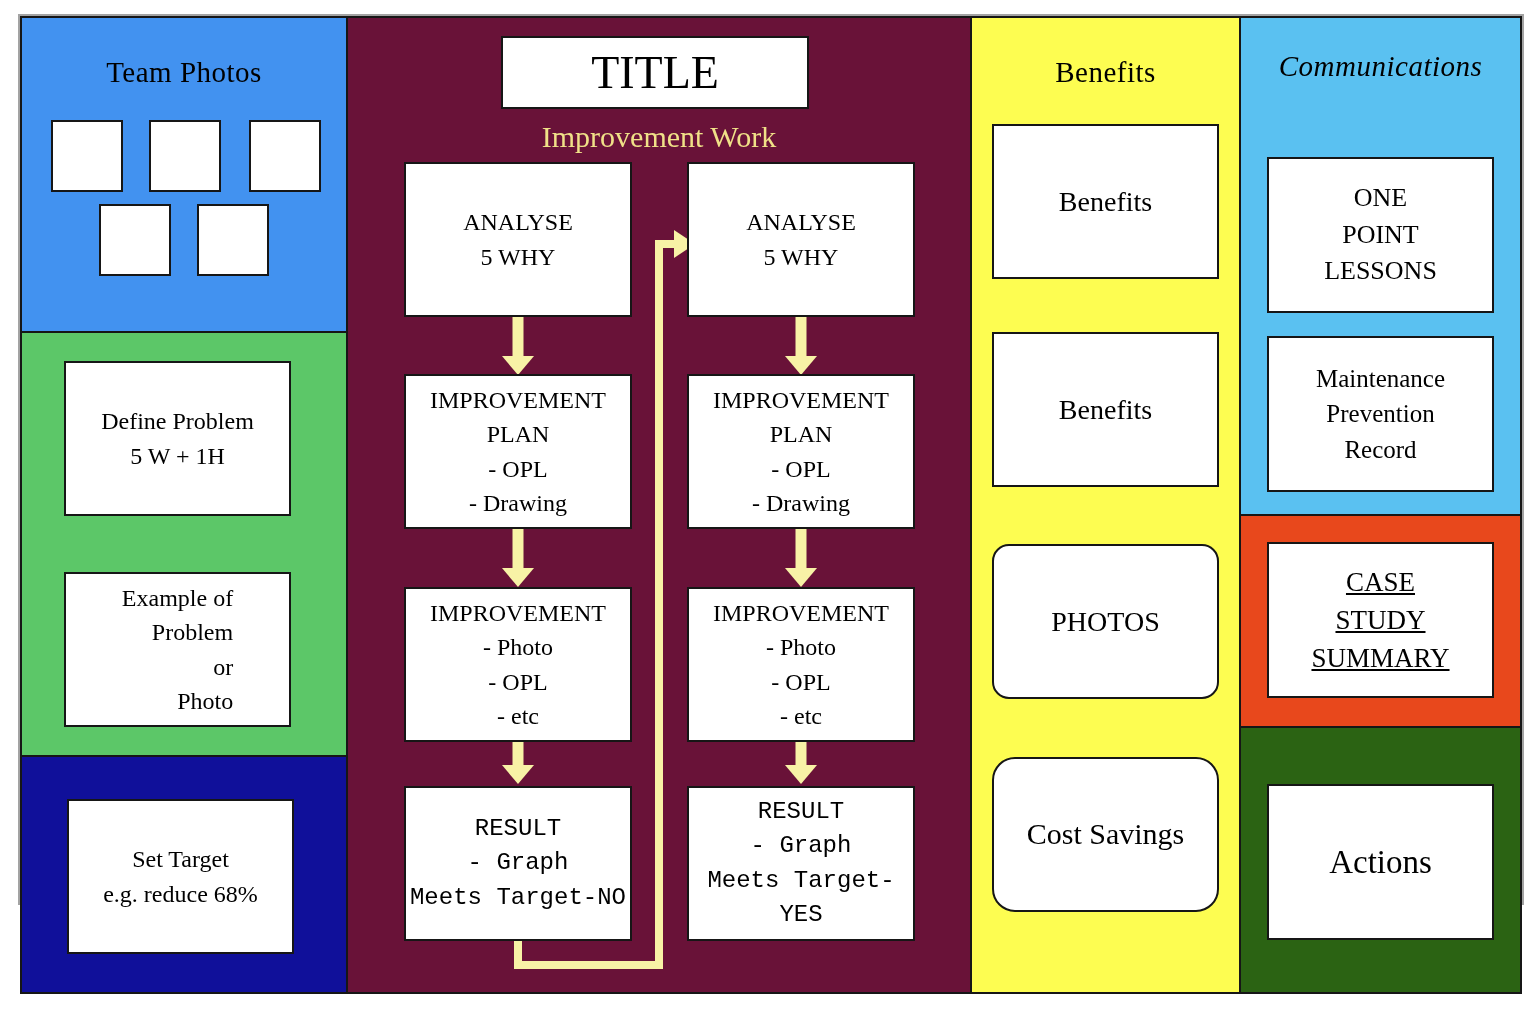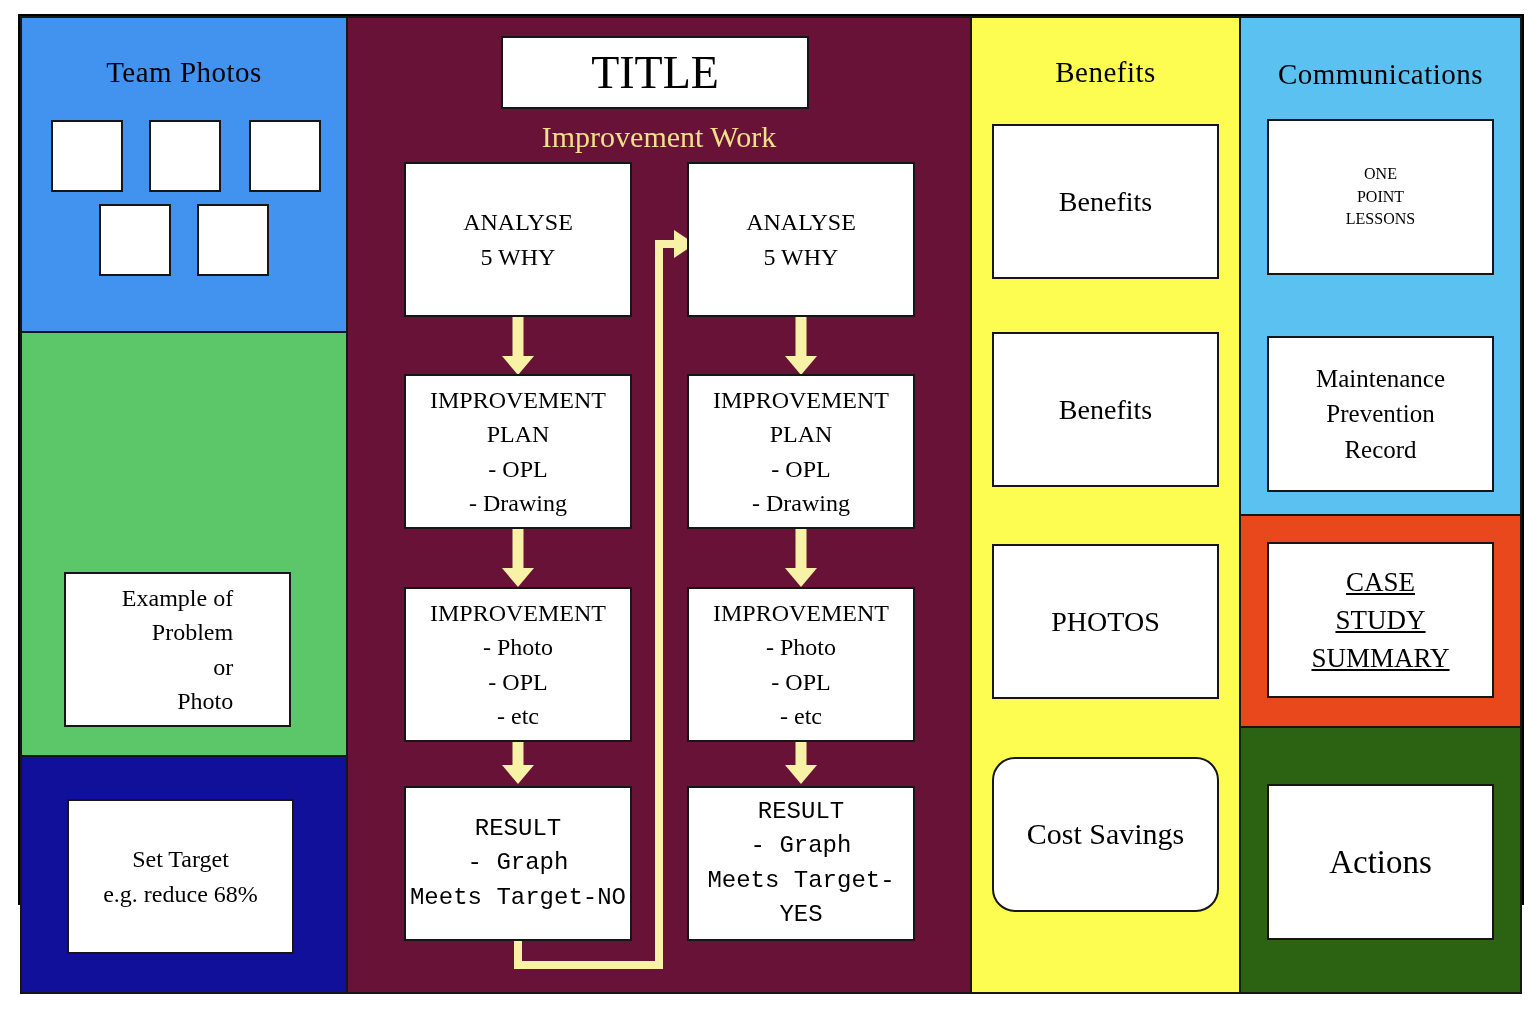--- a/index.html
+++ b/index.html
@@ -3,21 +3,21 @@
 <meta charset="utf-8">
 <style>
   html,body{margin:0;padding:0;background:#ffffff;}
   .canvas{
     position:relative;width:1536px;height:1011px;background:#ffffff;
     font-family:"Liberation Serif","DejaVu Serif",serif;color:#000;
     overflow:hidden;
   }
   .board{
     position:absolute;left:18px;top:14px;width:1506px;height:891px;
-    border:2px solid #000000;box-sizing:border-box;background:#8b5cf6;
+    border:2px solid #a3a3a3;box-sizing:border-box;background:#8b5cf6;
   }
   .sec{position:absolute;box-sizing:border-box;border:2px solid #161616;}
   .sec-team      {left:0;   top:0;    width:328px; height:317px; background:var(--team);}
   .sec-problem   {left:0;   top:315px;width:328px; height:426px; background:var(--problem);}
   .sec-target    {left:0;   top:739px;width:328px; height:239px; background:var(--target);}
   .sec-center    {left:326px;top:0;   width:626px; height:978px; background:var(--center);}
   .sec-benefits  {left:950px;top:0;   width:271px; height:978px; background:var(--benefits);}
   .sec-comms     {left:1219px;top:0;  width:283px; height:500px; background:var(--comms);}
   .sec-case      {left:1219px;top:498px;width:283px;height:214px;background:var(--case);}
   .sec-actions   {left:1219px;top:710px;width:283px;height:268px;background:var(--actions);}
@@ -39,21 +39,21 @@
   .subtitle{
     position:absolute;left:0;right:0;top:102px;text-align:center;
     font-size:30px;color:var(--subtitle);
   }
   .fbox{width:228px;height:155px;font-size:24px;}
   .fcol-a{left:56px;}  .fcol-b{left:339px;}
   .frow-1{top:144px;} .frow-2{top:356px;} .frow-3{top:569px;} .frow-4{top:768px;font-family:Liberation Mono, monospace;}
   .lbox{left:42px;width:227px;height:155px;font-size:24px;}
   .bbox{left:20px;width:227px;height:155px;}
   .cbox{left:26px;width:227px;height:156px;}
-  .fs25{font-size:25px;} .fs26{font-size:16px;} .fs27{font-size:27px;text-decoration:underline;}
+  .fs25{font-size:25px;} .fs26{font-size:26px;margin-top:38px;} .fs27{font-size:27px;text-decoration:underline;}
   .fs28{font-size:28px;} .fs30{font-size:30px;} .fs33{font-size:33px;}
   svg.flowlines{position:absolute;left:0;top:0;width:626px;height:978px;}
   svg.flowlines .ln{stroke:var(--arrow);fill:none;}
   svg.flowlines .hd{fill:var(--arrow);stroke:none;}
 </style>
 </head>
 <body>
 
 <div class="canvas">
   <div class="board">
@@ -61,20 +61,22 @@
     <div class="sec sec-team">
       <div class="heading" style="top:38px;">Team Photos</div>
       <div class="photo" style="left:29px;top:102px;"></div>
       <div class="photo" style="left:127px;top:102px;"></div>
       <div class="photo" style="left:227px;top:102px;"></div>
       <div class="photo" style="left:77px;top:186px;"></div>
       <div class="photo" style="left:175px;top:186px;"></div>
     </div>
 
     <div class="sec sec-problem">
+      <div class="wbox lbox" style="top:28px;">Define Problem
+5 W + 1H</div>
       <div class="wbox lbox" style="top:239px;text-align:right;">Example of
 Problem
 or
 Photo</div>
     </div>
 
     <div class="sec sec-target">
       <div class="wbox lbox" style="left:45px;top:42px;">Set Target
 e.g. reduce 68%</div>
     </div>
@@ -129,26 +131,26 @@
 - etc</div>
       <div class="wbox fbox fcol-b frow-4">RESULT
 - Graph
 Meets Target-YES</div>
     </div>
 
     <div class="sec sec-benefits">
       <div class="heading" style="top:38px;">Benefits</div>
       <div class="wbox bbox fs28" style="top:106px;">Benefits</div>
       <div class="wbox bbox fs28" style="top:314px;">Benefits</div>
-      <div class="wbox bbox fs28" style="top:526px;">PHOTOS</div>
+      <div class="wbox bbox fs28" style="top:526px;border-radius:17px;">PHOTOS</div>
       <div class="wbox bbox fs30" style="top:739px;border-radius:23px;">Cost Savings</div>
     </div>
 
     <div class="sec sec-comms">
-      <div class="heading" style="top:40px;">Communications</div>
+      <div class="heading" style="top:32px;font-style:italic;">Communications</div>
       <div class="wbox cbox fs26" style="top:101px;">ONE
 POINT
 LESSONS</div>
       <div class="wbox cbox fs25" style="top:318px;">Maintenance
 Prevention
 Record</div>
     </div>
 
     <div class="sec sec-case">
       <div class="wbox cbox fs27" style="top:26px;height:156px;">CASE

